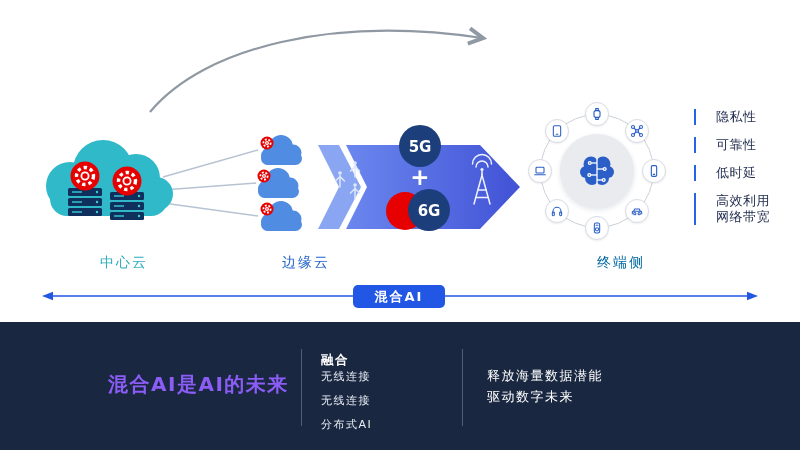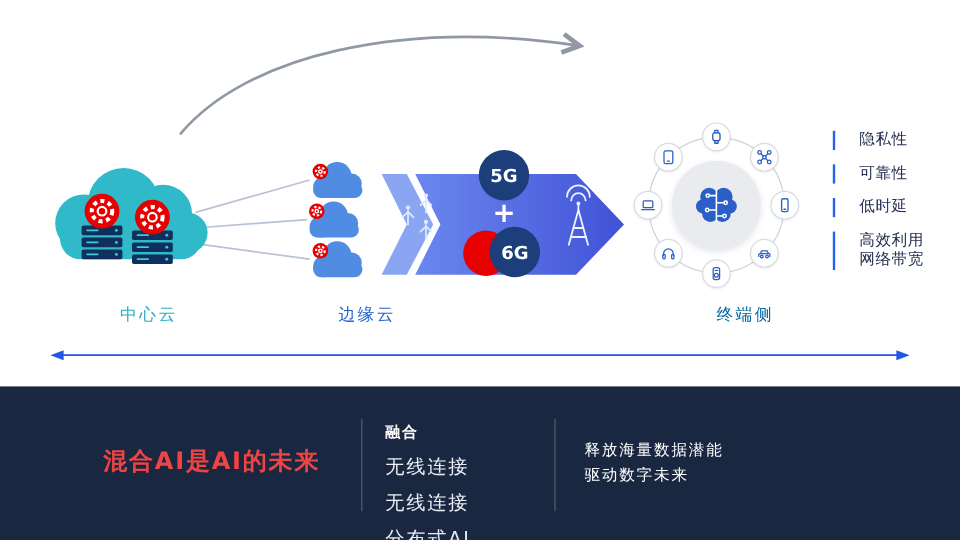--- a/index.html
+++ b/index.html
@@ -31,26 +31,26 @@
   .benefit{border-left:2.5px solid #2563eb;padding-left:20px;font-size:13px;color:#243051;
     line-height:16px;margin-bottom:12px;white-space:pre-line;letter-spacing:.5px}
 
   
   .hybrid-badge{position:absolute;left:353px;top:285px;width:92px;height:23px;background:#2257e6;
     border-radius:5px;color:#fff;font-size:13px;font-weight:bold;letter-spacing:2px;
     display:flex;align-items:center;justify-content:center}
 
   
   .footer{position:absolute;left:0;top:322px;width:800px;height:128px;background:#192741}
-  .footer-title{position:absolute;left:86px;top:49px;font-size:20px;font-weight:bold;color:#ef4444;letter-spacing:1.5px}
+  .footer-title{position:absolute;left:108px;top:49px;font-size:20px;font-weight:bold;color:#8b5cf6;letter-spacing:1.5px}
   .vdiv{position:absolute;top:27px;width:1px;height:77px;background:rgba(255,255,255,.25)}
   .vdiv1{left:301px}.vdiv2{left:462px}
   .fusion{position:absolute;left:321px;top:30px}
-  .fusion-header{font-size:12.5px;font-weight:bold;color:#fff;margin-bottom:10px;letter-spacing:1.5px}
-  .fusion-item{font-size:16px;color:#e9edf4;margin-bottom:9px;letter-spacing:1.5px}
+  .fusion-header{font-size:12.5px;font-weight:bold;color:#fff;letter-spacing:1.5px}
+  .fusion-item{font-size:11px;color:#e9edf4;margin-bottom:9px;letter-spacing:1.5px}
   .tagline{position:absolute;left:487px;top:43px;font-size:13px;color:#fff;line-height:21px;letter-spacing:1.5px}
 </style>
 </head>
 <body>
 
 <div class="canvas">
 
   <svg class="abs" style="left:0;top:0" width="800" height="322" viewBox="0 0 800 322">
     <defs>
       <marker id="arrowGray" markerWidth="10" markerHeight="10" refX="7.5" refY="5" orient="auto">
@@ -301,20 +301,21 @@
     <div class="benefit">可靠性</div>
     <div class="benefit">低时延</div>
     <div class="benefit">高效利用
 网络带宽</div>
   </div>
 
   <div class="zone-label lbl-central">中心云</div>
   <div class="zone-label lbl-edge">边缘云</div>
   <div class="zone-label lbl-device">终端侧</div>
 
+  <div class="hybrid-badge">混合AI</div>
 
   <div class="footer">
     <div class="footer-title">混合AI是AI的未来</div>
     <div class="vdiv vdiv1"></div>
     <div class="fusion">
       <div class="fusion-header">融合</div>
       <div class="fusion-item">无线连接</div>
       <div class="fusion-item">无线连接</div>
       <div class="fusion-item">分布式AI</div>
     </div>

